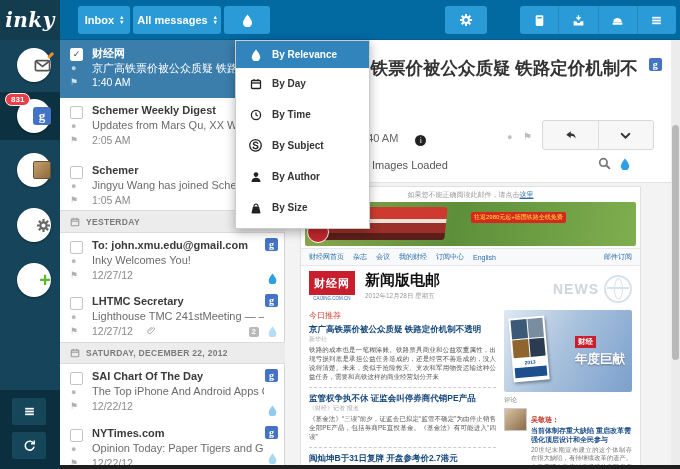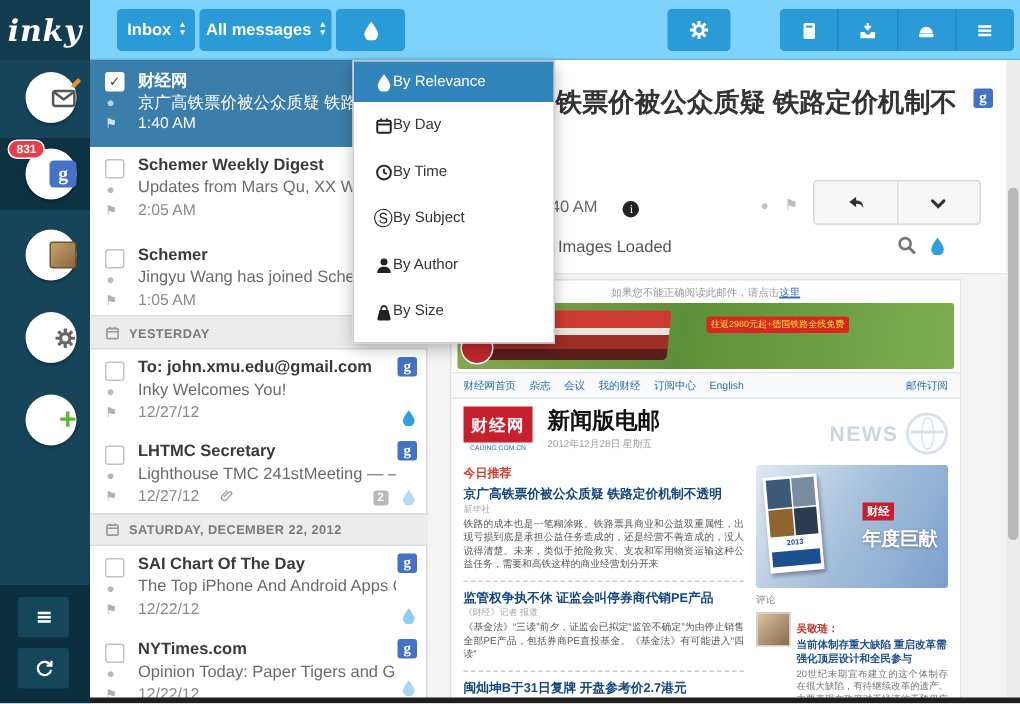--- a/index.html
+++ b/index.html
@@ -18,21 +18,21 @@
        font-family:"Liberation Serif",serif;font-weight:bold;font-size:13px;line-height:18px;text-align:center;}
   .badge831{position:absolute;left:-12px;top:-6px;background:#E73E47;color:#fff;font-size:8px;font-weight:bold;
             padding:1px 5px;border-radius:8px;border:1px solid #fff;z-index:2;}
   .photo-sq{width:16px;height:16px;border-radius:2px;background:linear-gradient(135deg,#c9a06a,#8a6a3f);
             border:1px solid #6b5233;}
   .plus{color:#5CB82E;font-size:20px;font-weight:bold;line-height:18px;}
   .side-bottom{position:absolute;left:0;top:390px;width:60px;height:79px;background:#0B2F3F;}
   .sq-btn{position:absolute;left:12px;width:34px;height:27px;background:#15465A;border-radius:2px;
           display:flex;align-items:center;justify-content:center;color:#fff;}
   
-  .topbar{position:absolute;left:60px;top:0;width:620px;height:40px;background:#7dd3fc;z-index:10;
+  .topbar{position:absolute;left:60px;top:0;width:620px;height:40px;background:#0369a1;z-index:10;
           border-bottom:1px solid rgba(0,0,0,.12);box-sizing:border-box;}
   .tb-btn{position:absolute;top:6px;height:28px;background:#2A9BD6;border-radius:3px;color:#fff;
           font-size:11px;font-weight:bold;display:flex;align-items:center;justify-content:center;gap:6px;}
   .updown{display:flex;flex-direction:column;line-height:5px;font-size:6px;color:#fff;}
   .search-wrap{position:absolute;left:218px;top:6px;width:152px;height:28px;}
   .search-wrap input{width:100%;height:100%;box-sizing:border-box;border:none;border-radius:3px;
           padding:0 26px 0 9px;font-size:11px;color:#333;outline:none;font-family:"Liberation Sans",sans-serif;}
   .search-ic{position:absolute;right:7px;top:7px;color:#333;}
   .tb-group{position:absolute;left:460px;top:6px;width:156px;height:28px;background:#2A9BD6;border-radius:3px;
           display:flex;}
@@ -112,21 +112,21 @@
   .em-title{font-family:"DejaVu Serif",serif;font-size:15px;font-weight:bold;color:#111;}
   .em-date{font-size:6.5px;color:#999;margin-top:2px;}
   .wm{margin-left:auto;display:flex;align-items:center;gap:5px;color:#ccd6de;font-size:14px;font-weight:bold;
         letter-spacing:1px;padding-top:4px;}
   .globe{width:28px;height:28px;border-radius:50%;border:2px solid #d9e2ea;position:relative;box-sizing:border-box;}
   .globe::before{content:"";position:absolute;left:1px;right:1px;top:10px;height:4px;border-top:2px solid #d9e2ea;}
   .globe::after{content:"";position:absolute;left:8px;top:1px;bottom:1px;width:7px;border-radius:50%;
         border:1.5px solid #d9e2ea;}
   .emcols{display:flex;gap:8px;padding:4px 8px;background:#fff;}
   .lcol{flex:1;min-width:0;}
-  .rec{font-size:8px;font-weight:bold;color:#d23c2e;}
+  .rec{font-size:8px;font-weight:normal;color:#d23c2e;}
   .a-title{font-size:8.5px;font-weight:bold;color:#15487d;margin:3px 0 1px;line-height:1.2;}
   .a-src{font-size:6px;color:#aaa;margin-bottom:2px;}
   .a-body{font-size:6.5px;color:#555;line-height:1.38;text-align:justify;}
   .dash{border-top:1px dashed #ccc;margin:5px 0;}
   .rcol{width:128px;flex:none;}
   .promo{position:relative;height:82px;border-radius:2px;overflow:hidden;
         background:linear-gradient(120deg,#dfe9f2 0%,#a9c2dd 45%,#7ba0cc 100%);}
   .cover{position:absolute;left:7px;top:7px;width:36px;height:64px;background:#fff;transform:rotate(-5deg);
         box-shadow:1px 2px 3px rgba(0,0,0,.35);padding:2px;box-sizing:border-box;}
   .cphotos{display:grid;grid-template-columns:1fr 1fr;gap:1px;height:38px;}
@@ -143,22 +143,22 @@
   .cmt{display:flex;gap:4px;margin-top:3px;}
   .cphoto{width:21px;height:21px;flex:none;background:linear-gradient(135deg,#d8c3a0,#8a6b4a);border:1px solid #ccc;}
   .cname{font-size:7px;font-weight:bold;color:#c0392b;}
   .chead{font-size:7px;font-weight:bold;color:#1c4f8c;line-height:1.25;margin-top:1px;}
   .ctext{font-size:6.3px;color:#777;line-height:1.35;margin-top:1px;text-align:justify;}
   
   .scrollbar{position:absolute;right:0;top:0;width:9px;height:429px;background:#ececec;}
   .thumb{position:absolute;left:1px;right:1px;top:85px;height:235px;background:#b9b9b9;border-radius:4px;}
   .sort-menu{position:absolute;left:235px;top:40px;width:135px;background:#fff;z-index:30;
         box-shadow:0 3px 10px rgba(0,0,0,.3);border:1px solid #ccc;box-sizing:border-box;padding-bottom:5px;}
-  .sm-item{height:31px;display:flex;align-items:center;padding-left:13px;font-size:10px;
-        font-weight:400;color:#333;}
+  .sm-item{height:31px;display:flex;align-items:center;gap:10px;padding-left:13px;font-size:10px;
+        font-weight:700;color:#333;}
   .sm-item .sm-ic{width:13px;display:flex;justify-content:center;color:#222;}
   .sm-item.sel{height:27px;background:#3184BC;color:#fff;}
   .sm-item.sel .sm-ic{color:#fff;}
   .subj-glyph{font-size:13px;line-height:13px;}
   .bottom-strip{position:absolute;left:60px;right:0;bottom:0;height:4px;background:#1f1f1f;z-index:40;}
 </style>
 </head>
 <body>
 
 <svg width="0" height="0" style="position:absolute">

